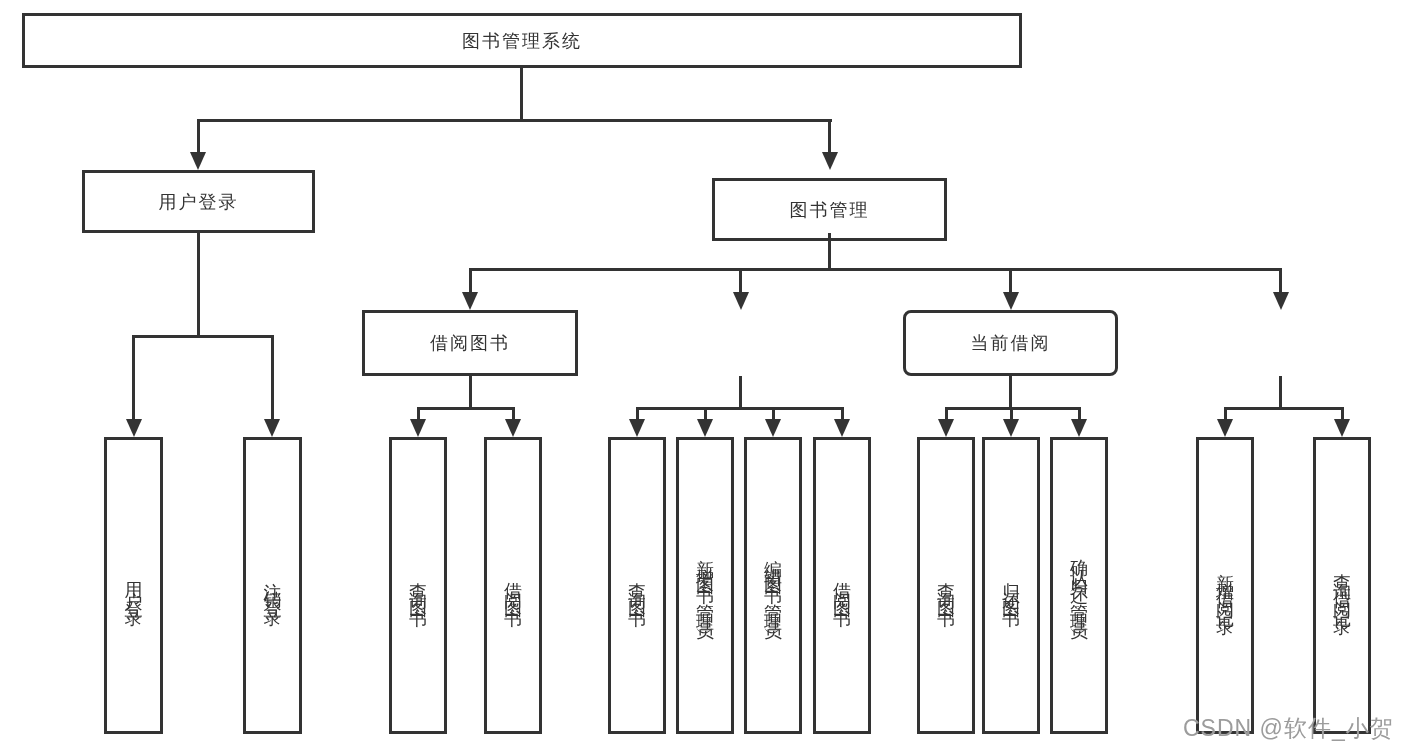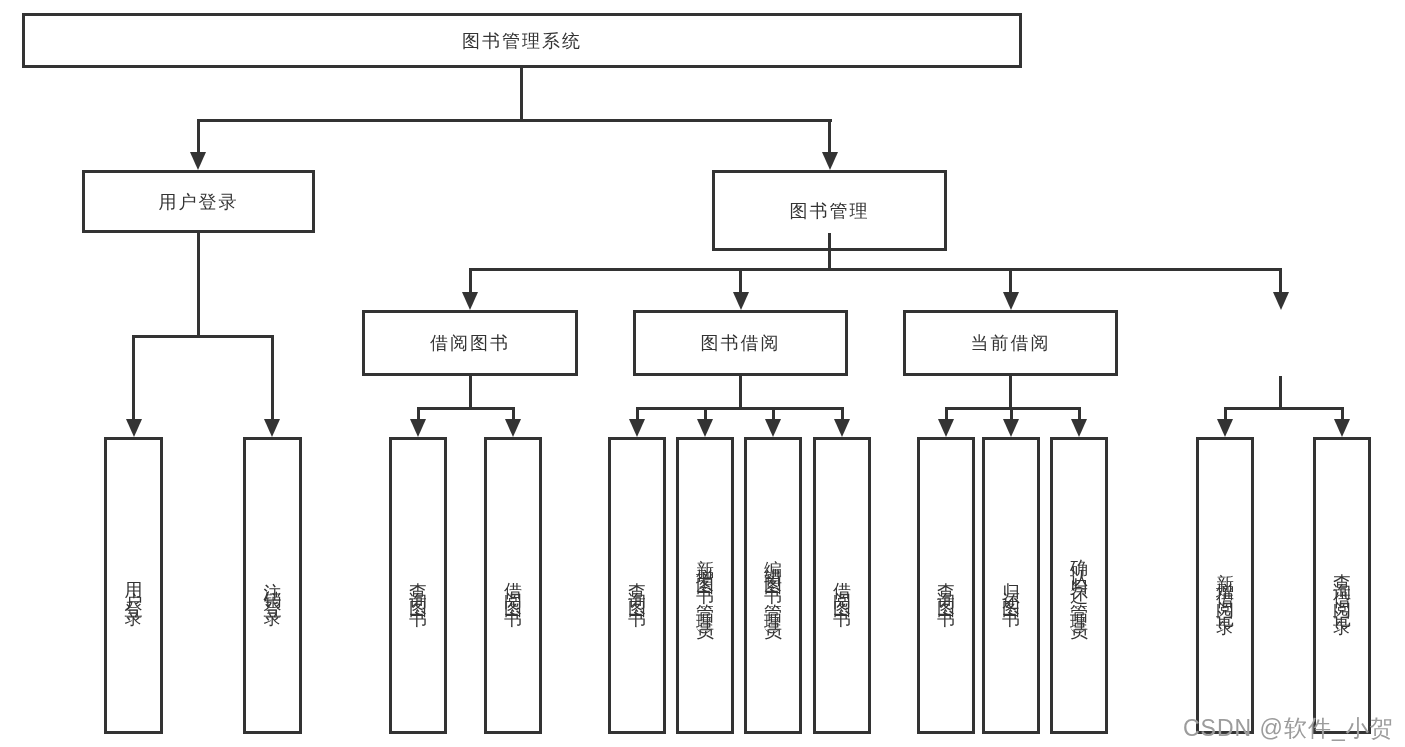--- a/index.html
+++ b/index.html
@@ -64,43 +64,42 @@
   <div class="box" style="left:22px; top:13px; width:1000px; height:55px;">图书管理系统</div>
 
   <div class="vline" style="left:519.5px; top:68px; height:51px;"></div>
   <div class="hline" style="left:196.5px; top:119px; width:635px;"></div>
   <div class="vline" style="left:196.5px; top:119px; height:35px;"></div>
   <div class="arrow" style="left:190px; top:152px;"></div>
   <div class="vline" style="left:828px; top:119px; height:35px;"></div>
   <div class="arrow" style="left:821.5px; top:152px;"></div>
 
   <div class="box" style="left:82px; top:170px; width:233px; height:63px;">用户登录</div>
-  <div class="box" style="left:712px; top:170px; width:235px; height:81px;">图书管理</div>
+  <div class="box" style="left:712px; top:178px; width:235px; height:63px;">图书管理</div>
 
   <div class="vline" style="left:197px; top:233px; height:102px;"></div>
   <div class="hline" style="left:132px; top:335px; width:142px;"></div>
   <div class="vline" style="left:132px; top:335px; height:84px;"></div>
   <div class="arrow" style="left:125.5px; top:419px;"></div>
   <div class="vline" style="left:270.5px; top:335px; height:84px;"></div>
   <div class="arrow" style="left:264px; top:419px;"></div>
 
   <div class="vline" style="left:828px; top:233px; height:35px;"></div>
   <div class="hline" style="left:468.5px; top:268px; width:813px;"></div>
   <div class="vline" style="left:468.5px; top:268px; height:24px;"></div>
   <div class="arrow" style="left:462px; top:292px;"></div>
   <div class="vline" style="left:739px; top:268px; height:24px;"></div>
   <div class="arrow" style="left:732.5px; top:292px;"></div>
   <div class="vline" style="left:1009px; top:268px; height:24px;"></div>
   <div class="arrow" style="left:1002.5px; top:292px;"></div>
   <div class="vline" style="left:1279px; top:268px; height:24px;"></div>
   <div class="arrow" style="left:1272.5px; top:292px;"></div>
 
   <div class="box" style="left:362px; top:310px; width:216px; height:66px;">借阅图书</div>
-  <div class="box" style="left:633px; top:310px; width:215px; height:66px;">图书借阅</div>
-  <div class="box" style="left:903px; top:310px; width:215px; height:66px;">当前借阅</div>
+  <div class="box" style="left:903px; top:310px; width:215px; height:66px;border-radius:8px;">当前借阅</div>
 
   <div class="vline" style="left:468.5px; top:376px; height:31px;"></div>
   <div class="hline" style="left:416.5px; top:407px; width:98px;"></div>
   <div class="vline" style="left:416.5px; top:407px; height:12px;"></div>
   <div class="arrow" style="left:410px; top:419px;"></div>
   <div class="vline" style="left:511.5px; top:407px; height:12px;"></div>
   <div class="arrow" style="left:505px; top:419px;"></div>
 
   <div class="vline" style="left:739px; top:376px; height:31px;"></div>
   <div class="hline" style="left:635.5px; top:407px; width:208px;"></div>

